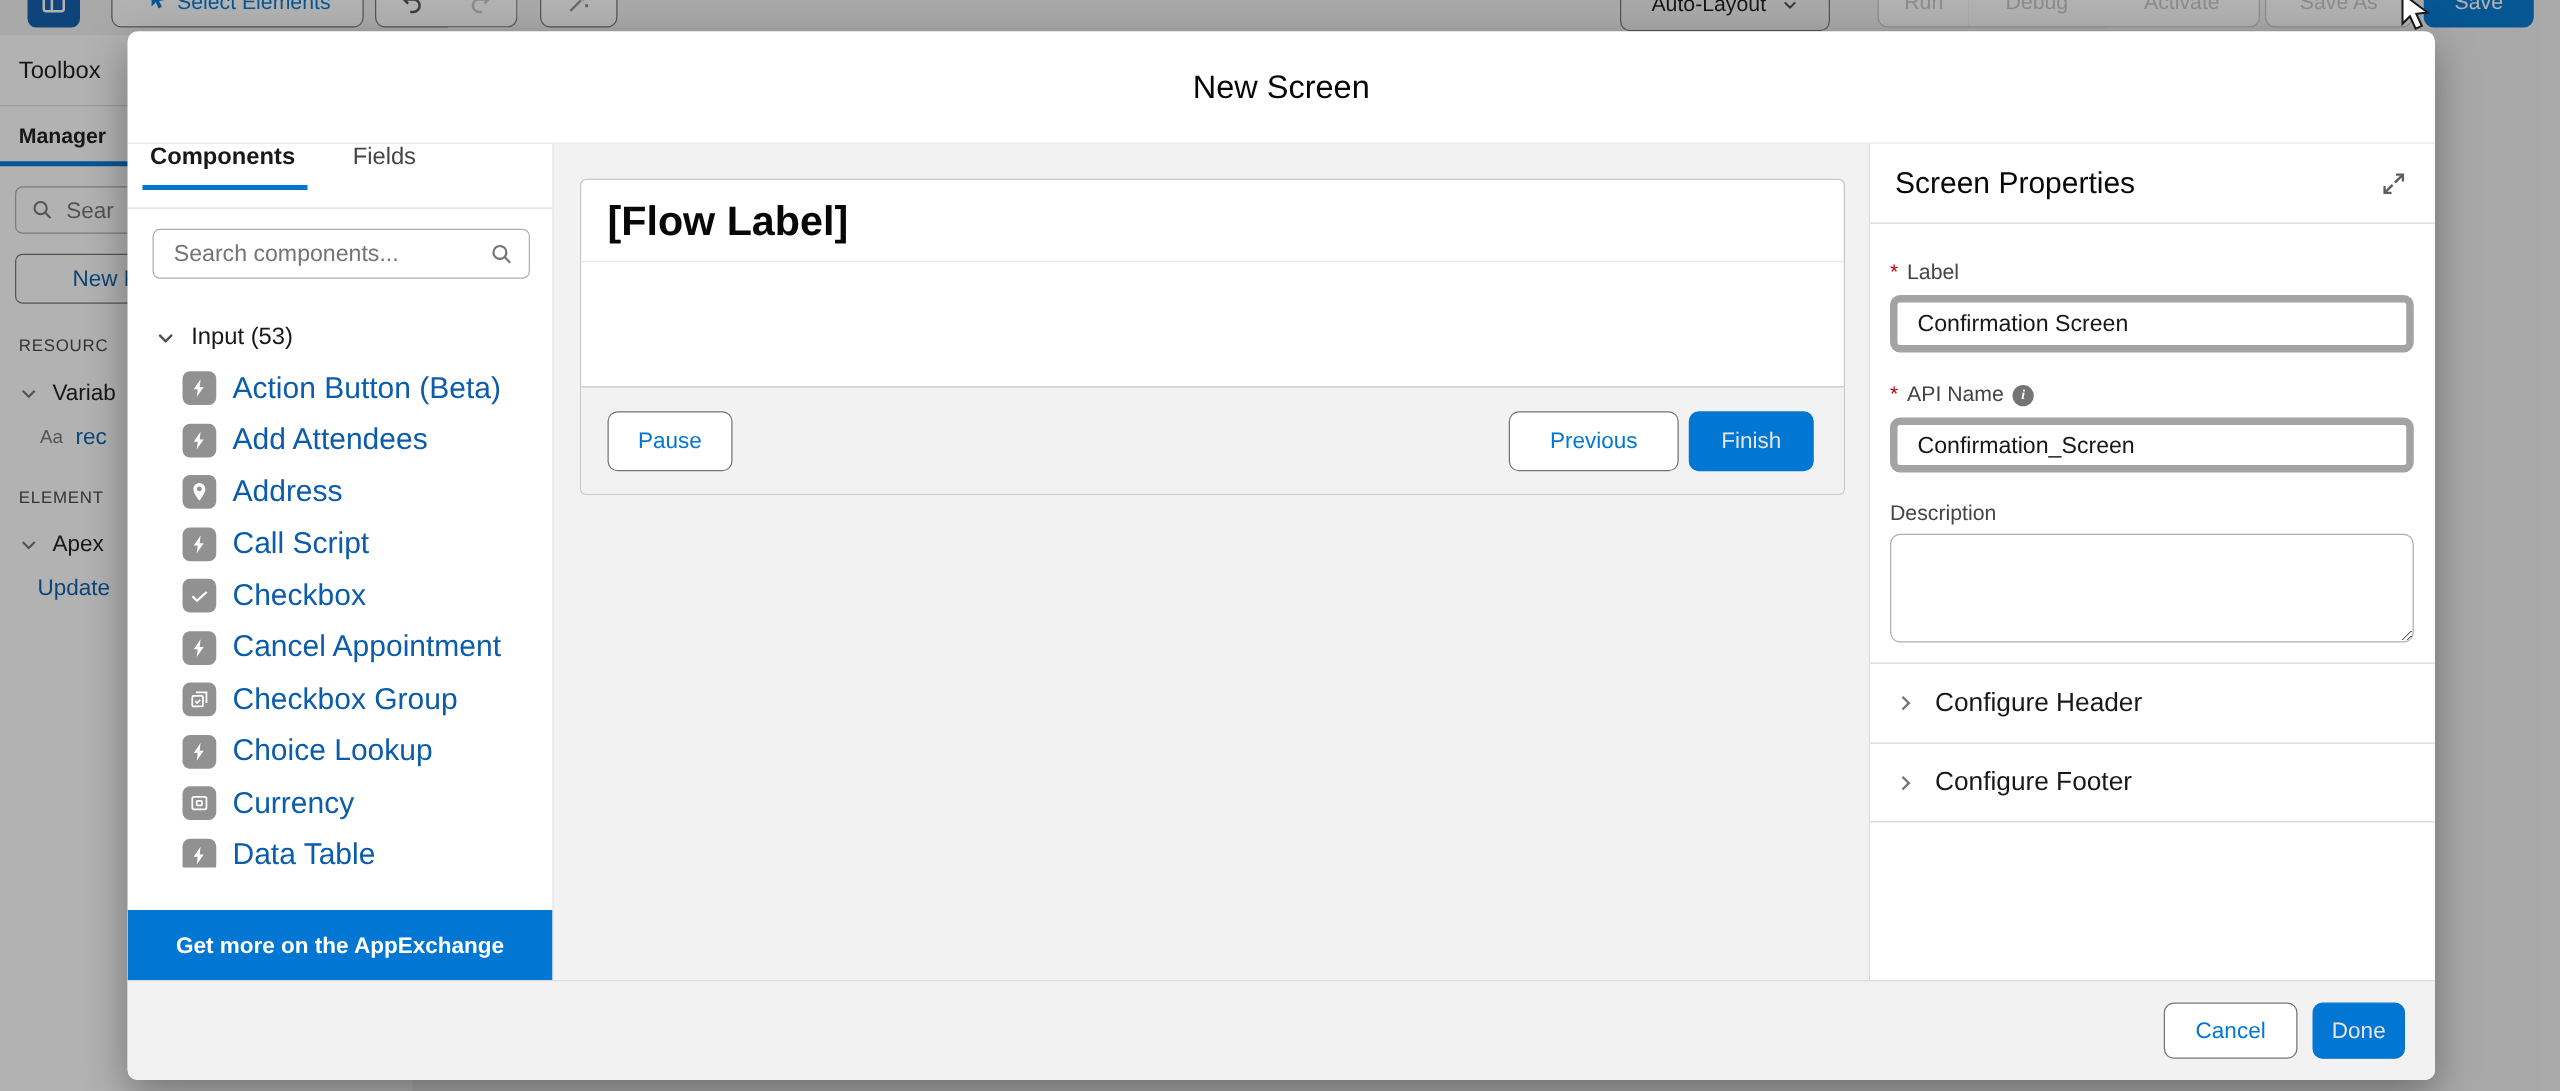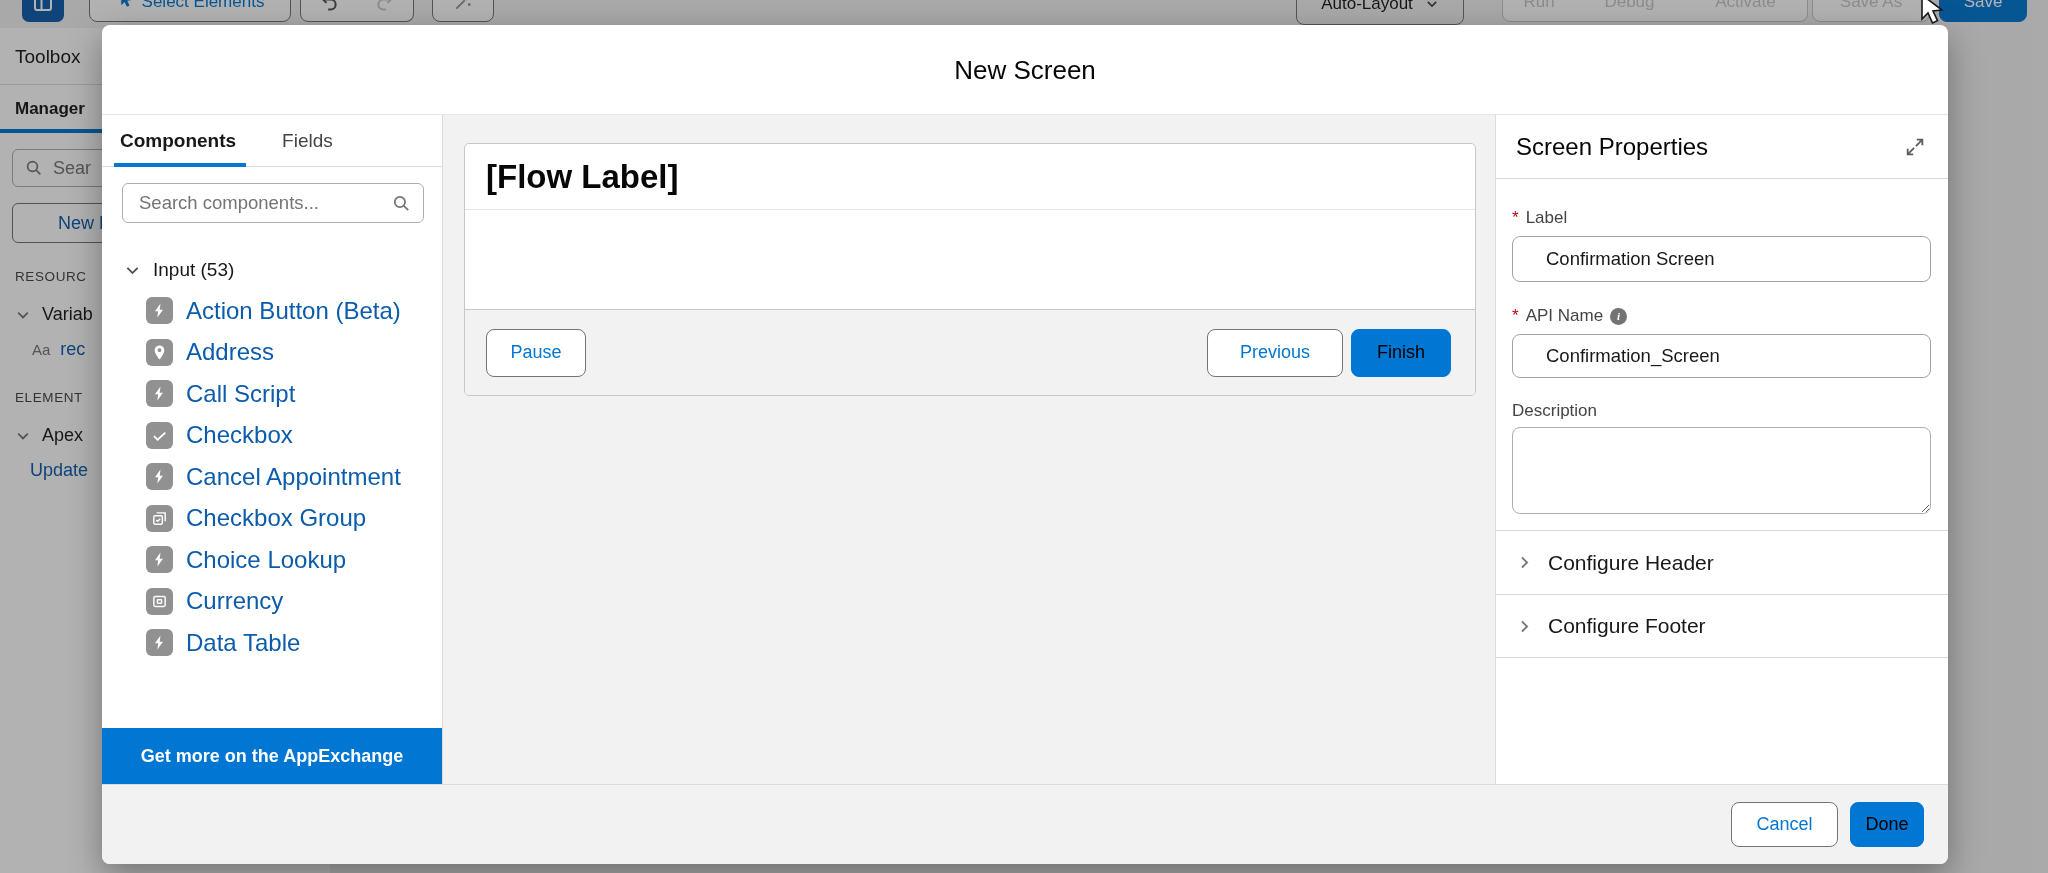--- a/index.html
+++ b/index.html
@@ -52,25 +52,25 @@
     position:absolute; left:102px; top:25px; width:1846px; height:839px; z-index:20;
     background:#fff; border-radius:8px; overflow:hidden; box-shadow:0 12px 34px rgba(0,0,0,.35);
     display:flex; flex-direction:column;
   }
   .modal-header { position:relative; height:90px; border-bottom:1px solid #e5e5e5; flex:0 0 auto; }
   .modal-title { position:absolute; left:0; right:0; top:50%; transform:translateY(-50%); text-align:center; font-size:26px; color:#080707; }
   .modal-body { flex:1 1 auto; display:flex; min-height:0; }
   .modal-footer { flex:0 0 80px; background:#f3f2f2; border-top:1px solid #dddbda; display:flex; align-items:center; justify-content:flex-end; gap:12px; padding-right:24px; }
 
   .btn { height:45px; border-radius:8px; border:1px solid #747474; background:#fff; color:#0176d3; font-size:18px; display:inline-flex; align-items:center; justify-content:center; font-family:inherit; cursor:default; }
-  .btn.primary { background:#0176d3; border-color:#0176d3; color:#000000; }
+  .btn.primary { background:#0176d3; border-color:#0176d3; color:#e5e5e5; }
 
   
   .comp-panel { position:relative; width:341px; flex:0 0 341px; border-right:1px solid #dddbda; overflow:hidden; }
-  .comp-tabs { position:relative; height:52px; border-bottom:1px solid #dddbda; display:flex; align-items:flex-end; gap:46px; padding:0 0 0 18px; }
+  .comp-tabs { position:relative; height:52px; border-bottom:1px solid #dddbda; display:flex; align-items:flex-start; gap:46px; padding:0 0 0 18px; }
   .comp-tab { position:relative; font-size:19px; padding-bottom:14px; color:#444; }
   .comp-tab.active { font-weight:700; color:#181818; }
   .comp-tab.active::after { content:""; position:absolute; left:-6px; right:-10px; bottom:-1px; height:4px; background:#0176d3; }
   .comp-search { margin:16px 18px 0 20px; height:40px; border:1px solid #aeaeae; border-radius:6px; display:flex; align-items:center; padding:0 12px 0 16px; background:#fff; }
   .comp-search input { flex:1; border:none; outline:none; font-size:18.5px; color:#444; font-family:inherit; background:transparent; }
   .comp-search input::placeholder { color:#747474; }
   .comp-section { margin:36px 0 0 22px; display:flex; align-items:center; gap:12px; font-size:19px; color:#181818; }
   .comp-list { margin-top:9px; height:404px; overflow:hidden; }
   .comp-item { height:41.5px; display:flex; align-items:center; gap:13px; padding-left:44px; }
   .comp-icon { width:27px; height:27px; border-radius:6px; background:#919191; flex:0 0 27px; display:flex; align-items:center; justify-content:center; }
@@ -91,21 +91,21 @@
   .previous { width:136px; margin-right:8px; }
   .finish { width:100px; }
 
   
   .props { position:relative; width:453px; flex:0 0 453px; border-left:1px solid #dddbda; background:#fff; }
   .props-head { height:64px; display:flex; align-items:center; justify-content:space-between; padding:0 22px 0 20px; border-bottom:1px solid #d8d8d8; }
   .props-title { font-size:24px; color:#080707; }
   .field { padding:0 18px 0 16px; }
   .field-label { display:flex; align-items:center; gap:7px; font-size:17px; color:#444; }
   .req { color:#ba0517; font-size:17px; }
-  .text-input { width:419px; height:46px; border:1px solid #a3a3a3; border-radius:8px; padding:0 33px; font-size:18.5px; color:#181818; font-family:inherit; background:#fff; margin-top:8px; outline:none; }
+  .text-input { width:419px; height:46px; border:6px solid #a3a3a3; border-radius:8px; padding:0 16px; font-size:18.5px; color:#181818; font-family:inherit; background:#fff; margin-top:8px; outline:none; }
   .text-input.api { height:44px; }
   .desc-area { width:419px; height:87px; border:1px solid #aeaeae; border-radius:8px; margin-top:6px; resize:both; font-family:inherit; font-size:18px; padding:10px 14px; outline:none; }
   .mt-label { margin-top:29px; }
   .mt-api { margin-top:24px; }
   .mt-desc { margin-top:23px; }
   .info-icon { width:17px; height:17px; border-radius:50%; background:#747474; color:#fff; font-size:11px; font-weight:700; display:inline-flex; align-items:center; justify-content:center; font-family:"Liberation Serif","DejaVu Serif",serif; font-style:italic; }
   .accordion { position:absolute; left:0; right:0; top:415px; }
   .acc-row { height:64px; border-top:1px solid #d8d8d8; display:flex; align-items:center; gap:15px; padding-left:20px; font-size:21px; color:#181818; }
   .acc-row.last { border-bottom:1px solid #d8d8d8; }
 
@@ -250,20 +250,28 @@
             <span class="comp-icon">
                 <svg width="17" height="17" viewBox="0 0 24 24">
                   <path d="M13.4 2 5.6 13.2h4.5L9 22l7.9-11.2h-4.6z" fill="#fff"></path>
                 </svg>
               </span>
             <span class="comp-label">Action Button (Beta)</span>
           </div>
             <div class="comp-item">
             <span class="comp-icon">
                 <svg width="17" height="17" viewBox="0 0 24 24">
+                  <path d="M13.4 2 5.6 13.2h4.5L9 22l7.9-11.2h-4.6z" fill="#fff"></path>
+                </svg>
+              </span>
+            <span class="comp-label">Add Attendees</span>
+          </div>
+            <div class="comp-item">
+            <span class="comp-icon">
+                <svg width="17" height="17" viewBox="0 0 24 24">
                   <path d="M12 2a6.8 6.8 0 0 0-6.8 6.8C5.2 13.9 12 22 12 22s6.8-8.1 6.8-13.2A6.8 6.8 0 0 0 12 2zm0 9.4a2.7 2.7 0 1 1 0-5.4 2.7 2.7 0 0 1 0 5.4z" fill="#fff"></path>
                 </svg>
               </span>
             <span class="comp-label">Address</span>
           </div>
             <div class="comp-item">
             <span class="comp-icon">
                 <svg width="17" height="17" viewBox="0 0 24 24">
                   <path d="M13.4 2 5.6 13.2h4.5L9 22l7.9-11.2h-4.6z" fill="#fff"></path>
                 </svg>

